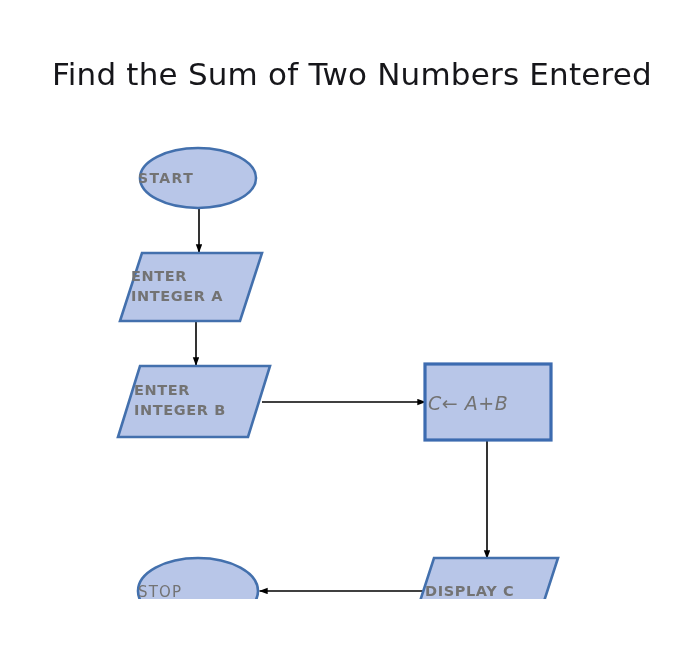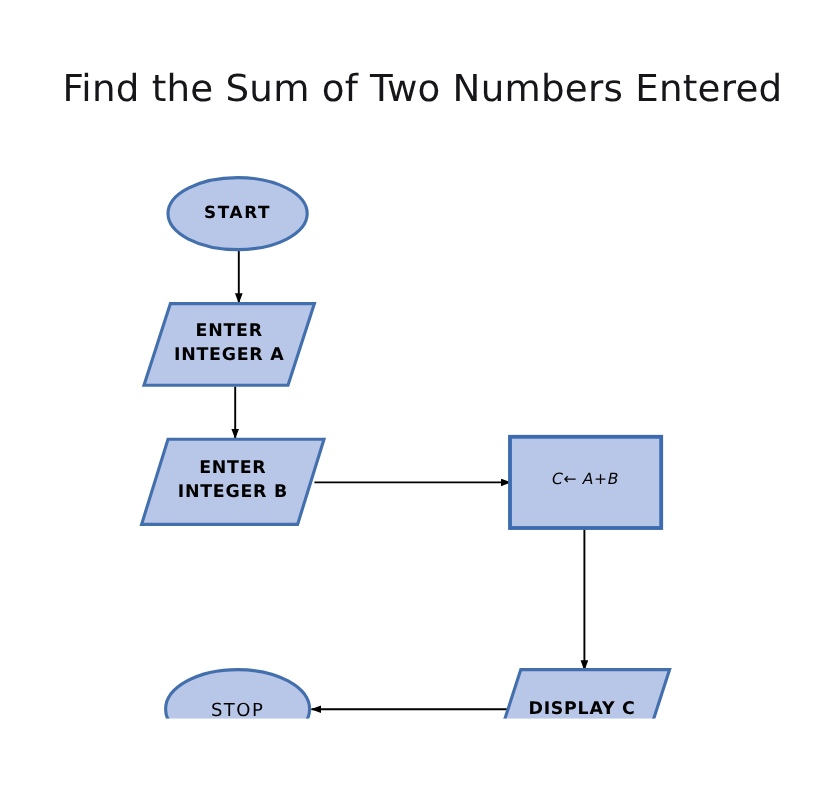--- a/index.html
+++ b/index.html
@@ -36,22 +36,22 @@
     position: absolute;
     left: 0;
     top: 0;
     width: 680px;
     height: 669px;
   }
 
   
   .node-label {
     position: absolute;
-    text-align: center;
-    color: #000000;
+    text-align: left;
+    color: #737373;
     font-family: "DejaVu Sans", sans-serif;
     line-height: 1.35;
     pointer-events: none;
     white-space: pre-line;
   }
   .label-terminator-start {
     font-size: 14px;
     font-weight: 700;
     letter-spacing: 1.4px;
   }
@@ -59,21 +59,21 @@
     font-size: 15px;
     font-weight: 400;
     letter-spacing: 1.2px;
   }
   .label-io {
     font-size: 14.5px;
     font-weight: 700;
     letter-spacing: 0.6px;
   }
   .label-process {
-    font-size: 13px;
+    font-size: 19px;
     font-weight: 400;
     font-style: italic;
     letter-spacing: 0.5px;
   }
 </style>
 </head>
 <body>
 
 <div id="canvas">
 

